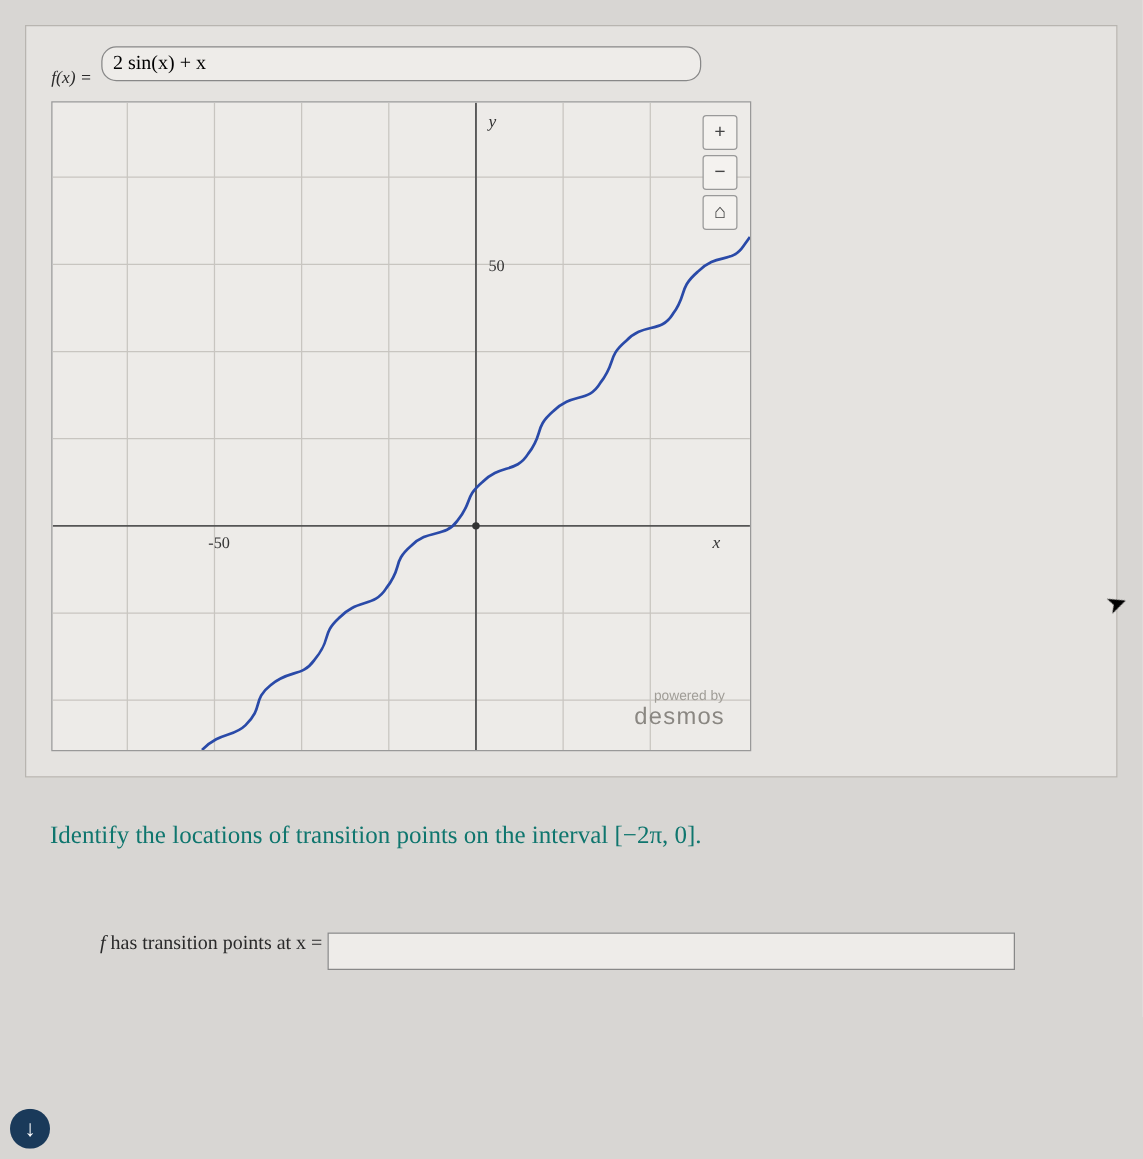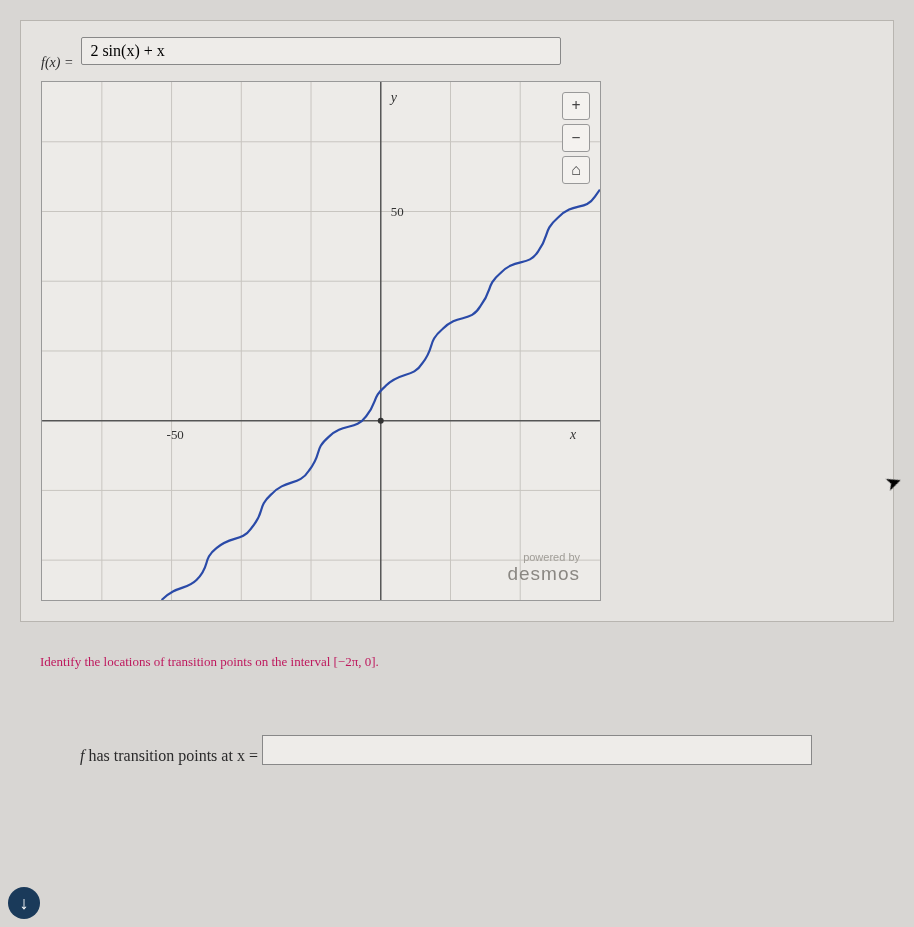--- a/index.html
+++ b/index.html
@@ -23,21 +23,21 @@
     padding: 10px 20px;
     gap: 8px;
   }
   .formula-label {
     font-style: italic;
     font-size: 14px;
     margin-top: 24px;
   }
   .formula-input {
     border: 1px solid #888;
-    border-radius: 2px;
+    border-radius: 12px;
     padding: 4px 8px;
     font-size: 16px;
     width: 480px;
     background: #eeece9;
     font-family: Georgia, serif;
   }
   .graph-wrap {
     padding: 0 20px 20px 20px;
   }
   .graph-area {
@@ -81,28 +81,28 @@
     bottom: 15px;
     right: 20px;
     color: #8a8782;
     font-family: Arial, sans-serif;
     text-align: right;
   }
   .desmos-small { font-size: 11px; color: #a09d97; }
   .desmos-main { font-size: 19px; letter-spacing: 1px; }
   .question-block {
     padding: 30px 20px 20px 20px;
-    font-size: 13px;
+    font-size: 20px;
     line-height: 1.6;
-    color: #be185d;
+    color: #0f766e;
   }
   .question-block p { margin-bottom: 12px; }
   .answer-row {
     display: flex;
-    align-items: flex-end;
+    align-items: flex-start;
     gap: 4px;
     padding: 30px 20px 20px 60px;
   }
   .answer-label {
     font-size: 16px;
   }
   .answer-label .f-it { font-style: italic; }
   .answer-input {
     border: 1px solid #888;
     padding: 6px 8px;

